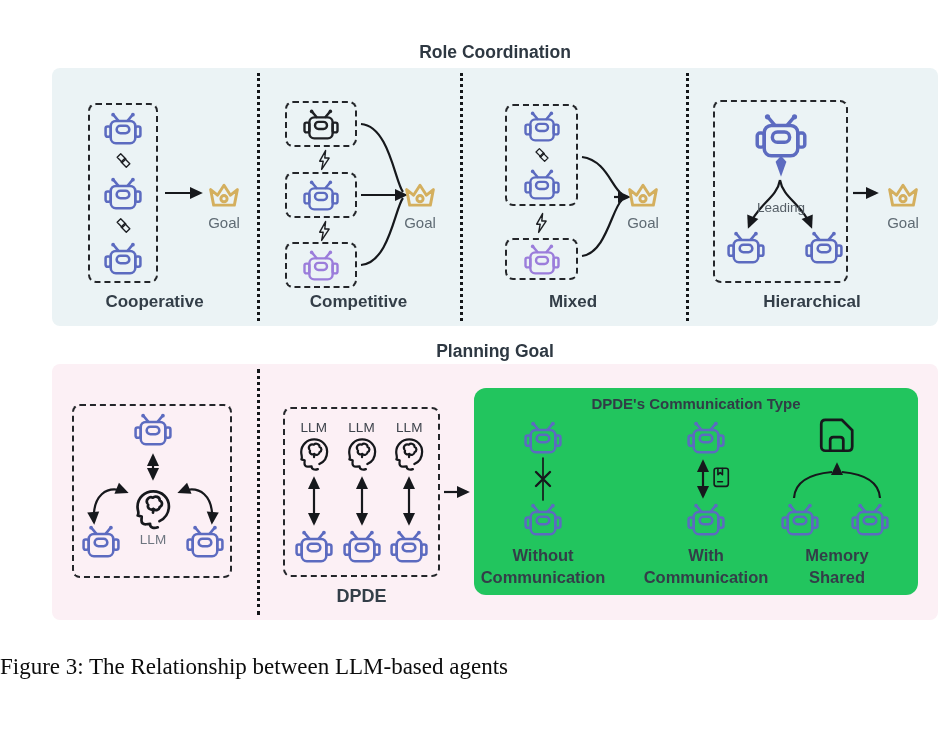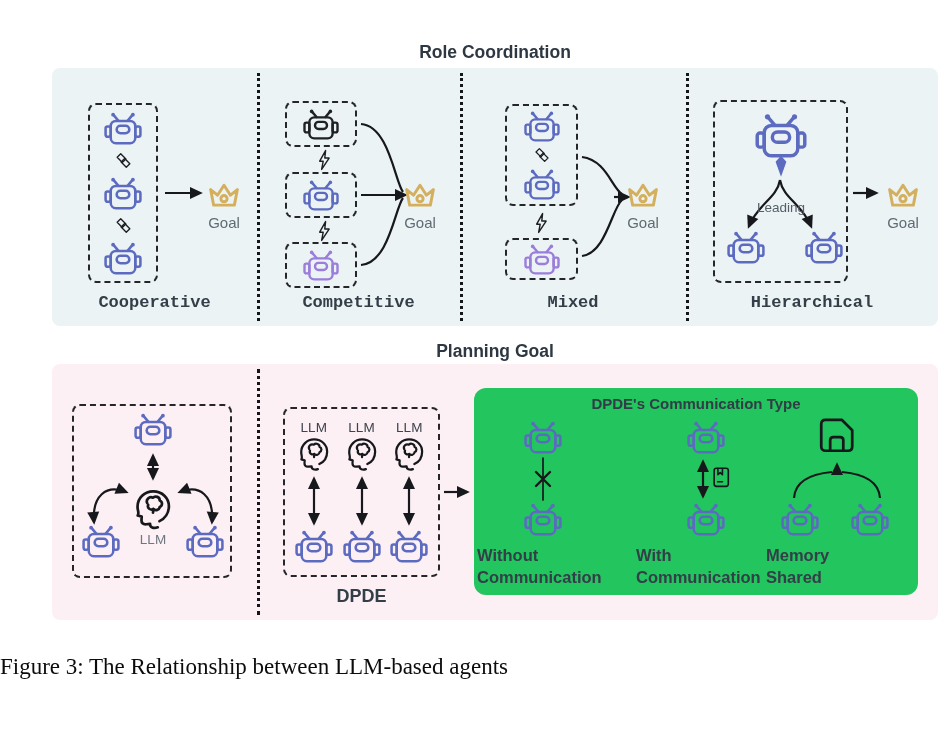--- a/index.html
+++ b/index.html
@@ -7,34 +7,34 @@
   .abs{position:absolute;}
   .panel-title{position:absolute;left:52px;width:886px;text-align:center;font-weight:700;font-size:17.5px;color:#2e3842;}
   .panel{position:absolute;left:52px;width:886px;border-radius:8px;}
   .panel-top{top:68px;height:258px;background:#ebf3f5;}
   .panel-bottom{top:364px;height:256px;background:#fcf0f5;}
   .vsep{position:absolute;top:5px;bottom:5px;width:0;border-left:3.5px dotted #14171a;}
   .dashedbox{position:absolute;border:2px dashed #24262a;border-radius:8px;box-sizing:border-box;}
   .stack{display:flex;flex-direction:column;align-items:center;justify-content:space-evenly;}
   .center-flex{display:flex;align-items:center;justify-content:center;}
   .sec{position:absolute;top:0;height:258px;}
-  .sec-label{position:absolute;left:0;right:0;bottom:14px;text-align:center;font-weight:700;font-size:17px;color:#333e48;font-family:Liberation Mono, monospace;}
+  .sec-label{position:absolute;left:0;right:0;bottom:14px;text-align:center;font-weight:700;font-size:17px;color:#333e48;}
   .goal{position:absolute;width:64px;text-align:center;}
   .goal-text{font-size:15px;color:#5f6b74;margin-top:1px;}
   .c-blue{color:#5c6bc0;}
   .c-purple{color:#9b7ddb;}
   .c-black{color:#1f2125;}
   .c-gold{color:#d4af5e;}
   .llm-tag{font-size:13.5px;color:#6e7680;text-align:center;}
   .llm-tag-dark{font-size:13.5px;color:#3d434b;text-align:center;font-weight:400;}
   .bot-label{position:absolute;text-align:center;font-weight:700;font-size:18px;color:#333e48;}
   .comm-panel{position:absolute;left:422px;top:24px;width:444px;height:207px;background:#22c55e;border-radius:12px;}
   .comm-title{position:absolute;top:7px;left:0;right:0;text-align:center;font-weight:700;font-size:15px;color:#313c46;}
   .comm-col{position:absolute;top:0;height:207px;}
-  .comm-label{position:absolute;left:0;right:0;top:156px;text-align:left;font-weight:700;font-size:16.5px;color:#333e48;line-height:22px;}
+  .comm-label{position:absolute;left:0;right:0;top:156px;text-align:center;font-weight:700;font-size:16.5px;color:#333e48;line-height:22px;}
   .caption{position:absolute;top:654px;left:0;width:950px;text-align:left;font-family:"Liberation Serif",serif;font-size:23px;color:#0c0c0c;}
   svg.icon{display:block;}
 </style>
 </head>
 <body>
 
 <svg width="0" height="0" style="position:absolute" aria-hidden="true">
   <defs>
     <marker id="ah" viewBox="0 0 10 10" refX="7.5" refY="5" markerWidth="6.5" markerHeight="6.5" orient="auto-start-reverse">
       <path d="M0.5 0.8 L9.5 5 L0.5 9.2 Z" fill="#16181c"></path>

